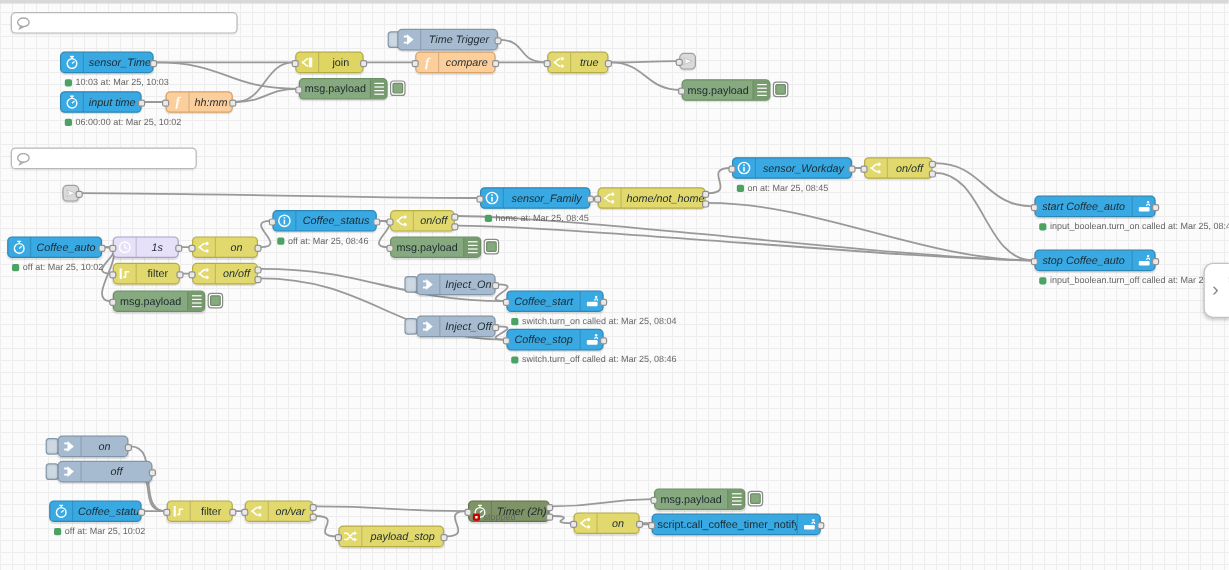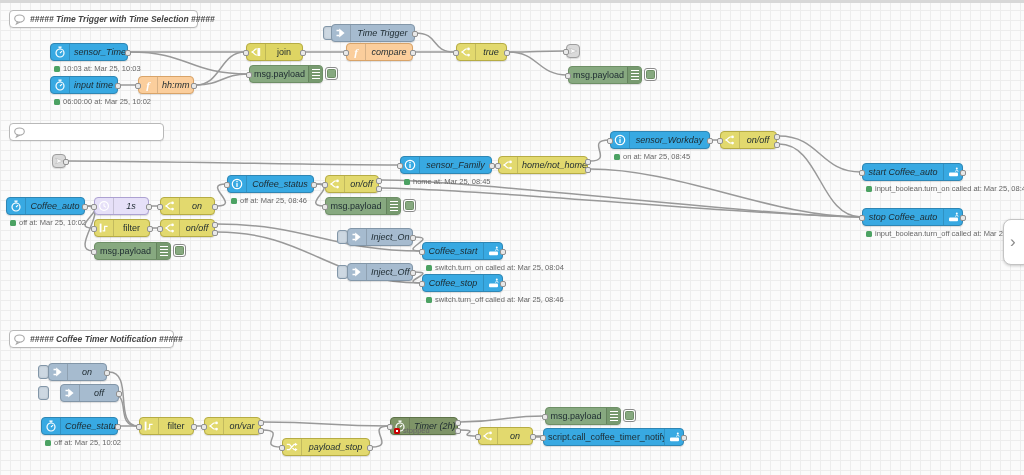--- a/index.html
+++ b/index.html
@@ -104,38 +104,28 @@
   <div id="scroll-handle" style="left: 1003px; top: 219px;">
     <span>›</span>
   </div>
 <div class="comment-node" style="left: 9px; top: 10px; width: 187px;">
       <span class="icon-region">
         <svg width="13" height="13" viewBox="0 0 13 13">
           <ellipse cx="6.5" cy="5.6" rx="4.8" ry="3.6" fill="none" stroke="#a8a8a8" stroke-width="1.1"></ellipse>
           <path d="M4.4 8.7 L3.4 11 L7 9" fill="none" stroke="#a8a8a8" stroke-width="1.1"></path>
         </svg>
       </span>
-      <span class="label">##### Time Trigger with Time Selection #####</span>
     </div>
     <div class="comment-node" style="left: 9px; top: 123px; width: 153px;">
       <span class="icon-region">
         <svg width="13" height="13" viewBox="0 0 13 13">
           <ellipse cx="6.5" cy="5.6" rx="4.8" ry="3.6" fill="none" stroke="#a8a8a8" stroke-width="1.1"></ellipse>
           <path d="M4.4 8.7 L3.4 11 L7 9" fill="none" stroke="#a8a8a8" stroke-width="1.1"></path>
         </svg>
       </span>
-    </div>
-    <div class="comment-node" style="left: 9px; top: 330px; width: 163px;">
-      <span class="icon-region">
-        <svg width="13" height="13" viewBox="0 0 13 13">
-          <ellipse cx="6.5" cy="5.6" rx="4.8" ry="3.6" fill="none" stroke="#a8a8a8" stroke-width="1.1"></ellipse>
-          <path d="M4.4 8.7 L3.4 11 L7 9" fill="none" stroke="#a8a8a8" stroke-width="1.1"></path>
-        </svg>
-      </span>
-      <span class="label">##### Coffee Timer Notification #####</span>
     </div>
     <div class="node" style="left: 50px; top: 43px; width: 78px; background: rgb(56, 169, 226); border-color: rgb(46, 134, 180); align-items: center;">
       <span class="icon-region sep-r" style="line-height: 0;">
         <svg width="12" height="12" viewBox="0 0 12 12">
           <circle cx="6" cy="7" r="4" fill="none" stroke="#fff" stroke-width="1.2"></circle>
           <path d="M6 7 L8.1 5.2" stroke="#fff" stroke-width="1.1" fill="none"></path>
           <path d="M4.4 1.1 H7.6 M6 1.1 V2.8" stroke="#fff" stroke-width="1.1" fill="none"></path>
         </svg>
       </span>
       <span class="label">sensor_Time</span>
@@ -518,21 +508,21 @@
       <span class="icon-region sep-r" style="line-height: 0;">
         <svg width="12" height="12" viewBox="0 0 12 12">
           <path d="M1.5 3.4 H4.5 M1.5 8.6 H4.5" stroke="#fff" stroke-width="1.5" fill="none"></path>
           <path d="M4.2 1.6 L9.6 6 L4.2 10.4 Z" fill="#fff"></path>
         </svg>
       </span>
       <span class="label">on</span>
       <span class="port" style="right: -4px; top: 6px;"></span>
     </div>
     <div class="inject-btn" style="left: 38px; top: 386px;"></div>
-    <div class="node" style="left: 60px; top: 384px; width: 59px; background: rgb(166, 187, 207); border-color: rgb(130, 150, 168);">
+    <div class="node" style="left: 48px; top: 384px; width: 79px; background: rgb(166, 187, 207); border-color: rgb(130, 150, 168);">
       <span class="icon-region sep-r" style="line-height: 0;">
         <svg width="12" height="12" viewBox="0 0 12 12">
           <path d="M1.5 3.4 H4.5 M1.5 8.6 H4.5" stroke="#fff" stroke-width="1.5" fill="none"></path>
           <path d="M4.2 1.6 L9.6 6 L4.2 10.4 Z" fill="#fff"></path>
         </svg>
       </span>
       <span class="label">off</span>
       <span class="port" style="right: -4px; top: 6px;"></span>
     </div>
     <div class="node" style="left: 41px; top: 417px; width: 77px; background: rgb(56, 169, 226); border-color: rgb(46, 134, 180);">

